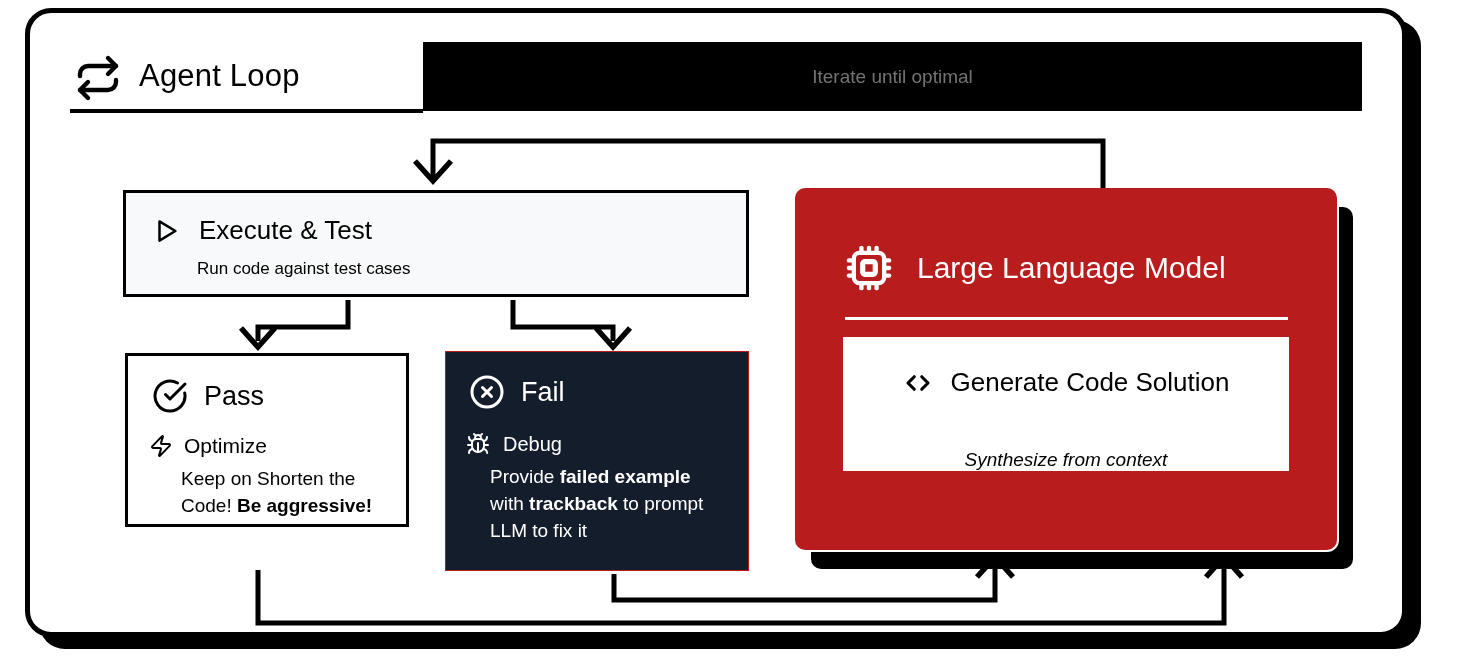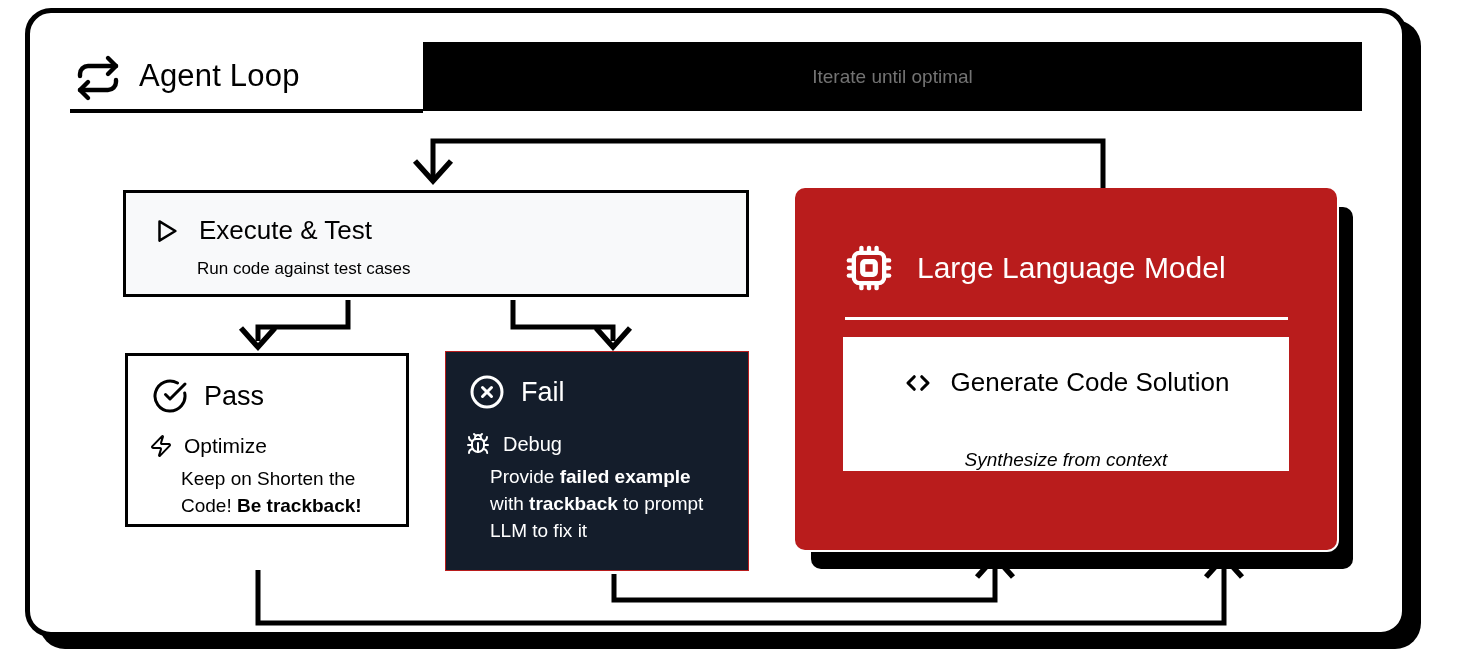--- a/index.html
+++ b/index.html
@@ -100,21 +100,21 @@
           <path d="m9 11 3 3L22 4"></path>
       </svg>
       <span class="title">Pass</span>
     </div>
     <div class="row action">
       <svg width="24" height="24" viewBox="0 0 24 24" fill="none" stroke="#000" stroke-width="2" stroke-linecap="round" stroke-linejoin="round">
         <path d="M4 14a1 1 0 0 1-.78-1.63l9.9-10.2a.5.5 0 0 1 .86.46l-1.92 6.02A1 1 0 0 0 13 10h7a1 1 0 0 1 .78 1.63l-9.9 10.2a.5.5 0 0 1-.86-.46l1.92-6.02A1 1 0 0 0 11 14z"></path>
       </svg>
       <span>Optimize</span>
     </div>
-    <div class="body"><span>Keep on Shorten the Code! </span><span class="b">Be trackback!</span></div>
+    <div class="body"><span>Keep on Shorten the Code! </span><span class="b">Be aggressive!</span></div>
   </div>
 
   <div class="node" id="fail">
     <div class="row head">
       <svg width="36" height="36" viewBox="0 0 24 24" fill="none" stroke="#fff" stroke-width="2" stroke-linecap="round" stroke-linejoin="round">
         <circle cx="12" cy="12" r="10"></circle>
           <path d="m15 9-6 6"></path>
           <path d="m9 9 6 6"></path>
       </svg>
       <span class="title">Fail</span>

